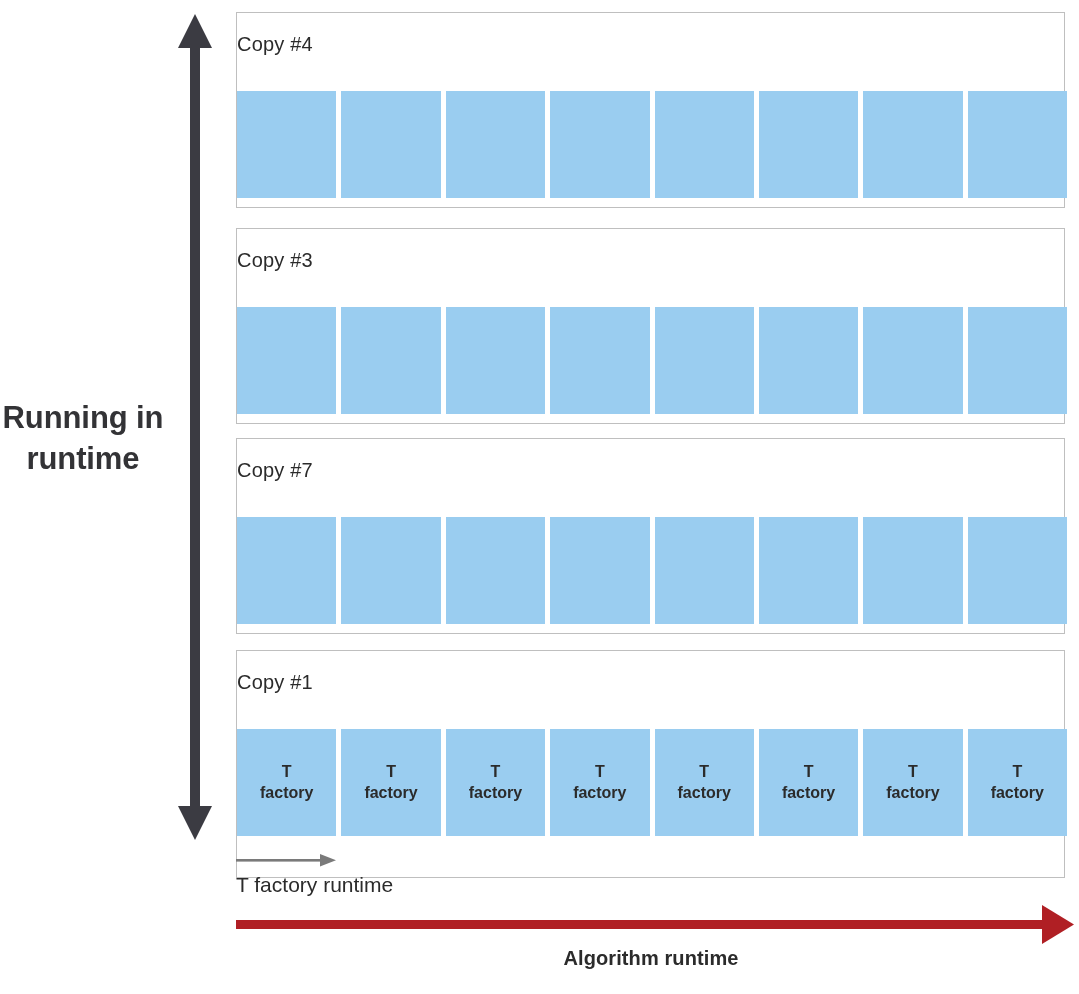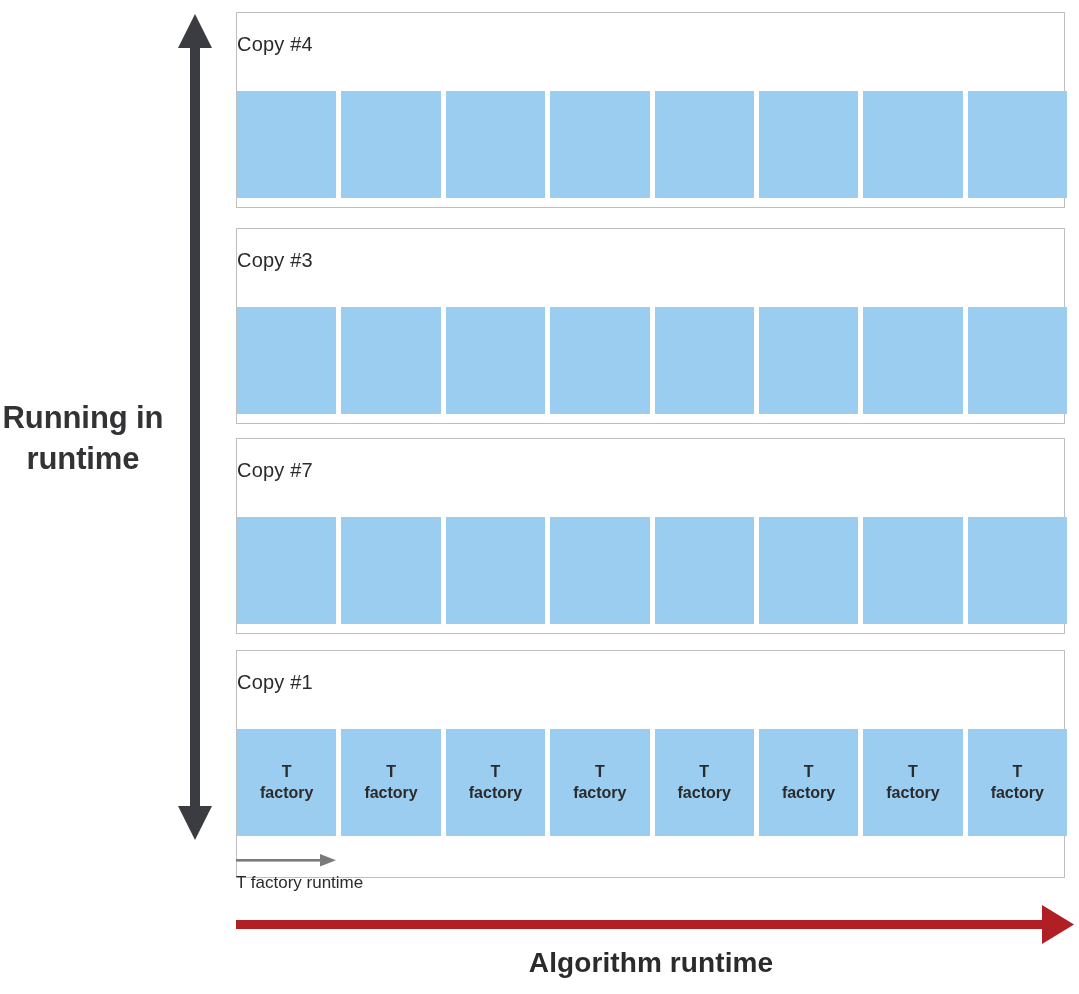--- a/index.html
+++ b/index.html
@@ -97,42 +97,42 @@
     left: 236px;
     top: 850px;
     width: 200px;
     height: 46px;
   }
   .tf-runtime svg { display: block; }
   .tf-runtime-label {
     position: absolute;
     left: 236px;
     top: 873px;
-    font-size: 17px;
+    font-size: 21px;
     color: #2b2b2b;
     white-space: nowrap;
     text-align: center;
   }
 
   
   .alg-arrow {
     position: absolute;
     left: 236px;
     top: 905px;
     width: 840px;
     height: 44px;
   }
   .alg-arrow svg { display: block; }
   .alg-label {
     position: absolute;
     left: 236px;
     top: 947px;
     width: 830px;
     text-align: center;
-    font-size: 28px;
+    font-size: 20px;
     font-weight: bold;
     color: #2b2b2b;
     letter-spacing: 0.1px;
   }
 </style>
 </head>
 <body>
 
 <div id="stage">
 

